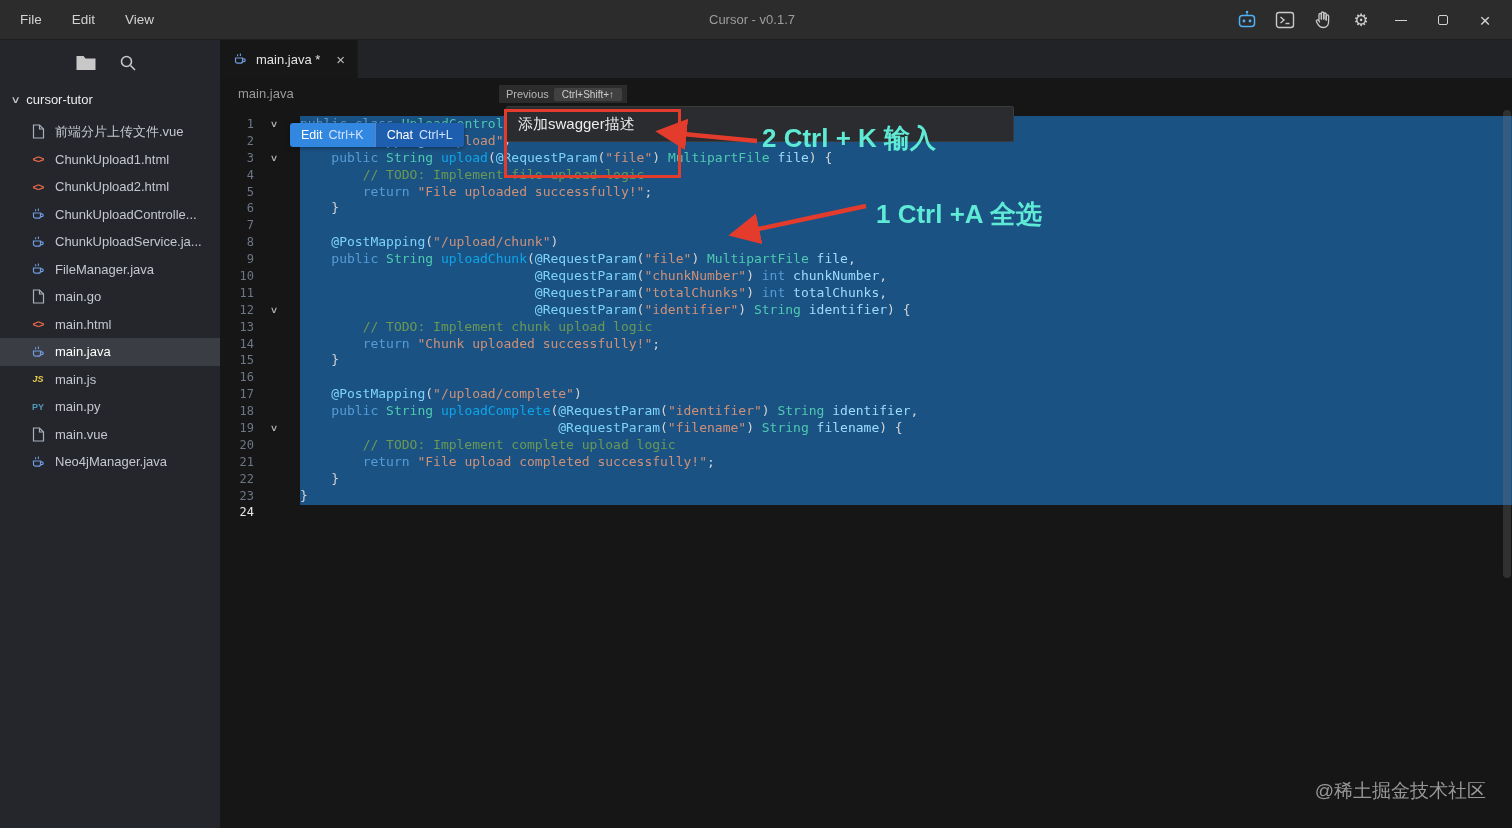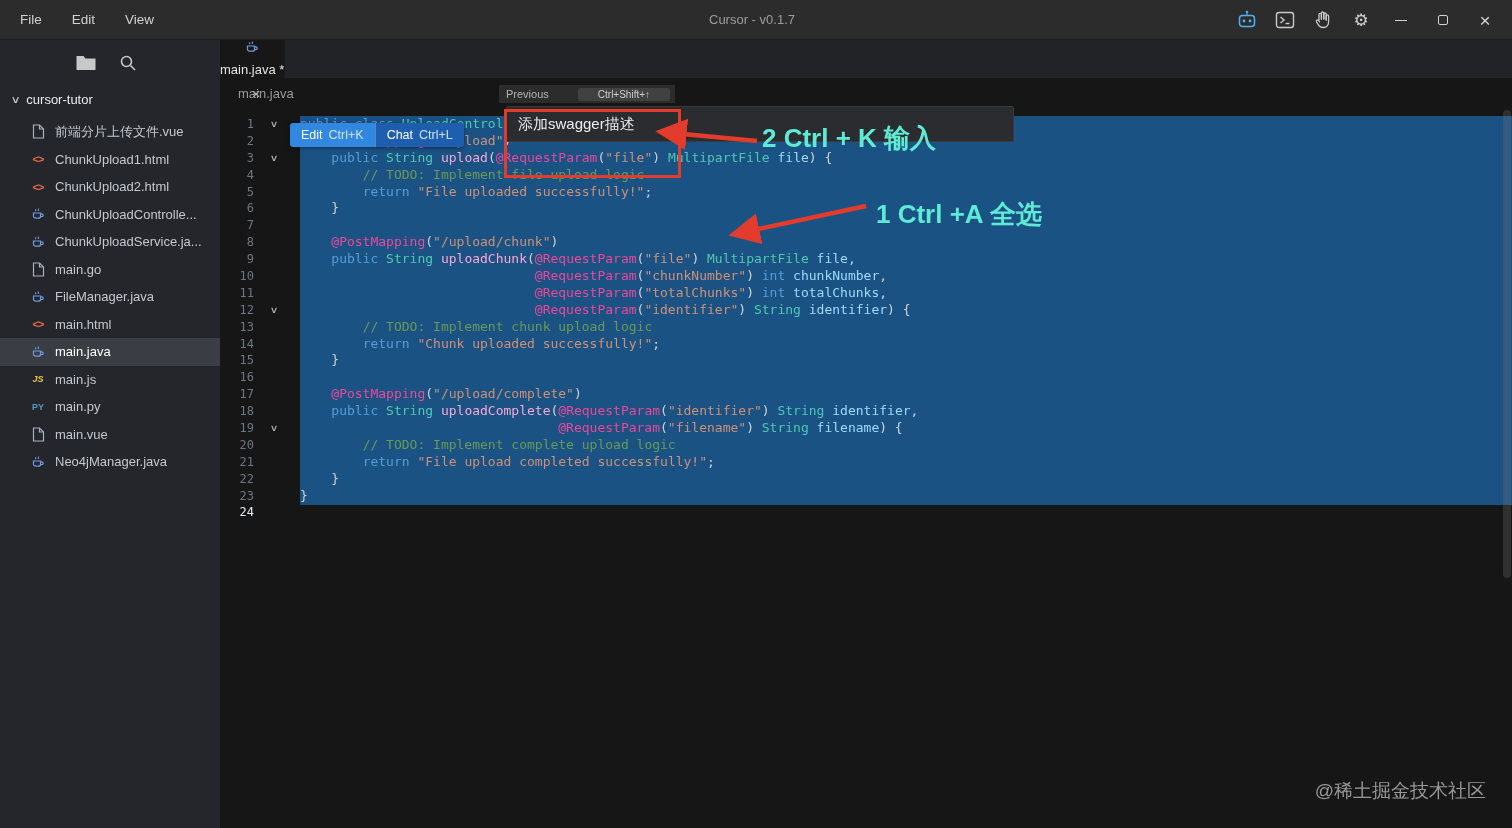--- a/index.html
+++ b/index.html
@@ -32,51 +32,51 @@
     color:#c4c8ce; font-size:13px; cursor:pointer; white-space:nowrap; }
   .file-row.selected { background:#3a3d44; color:#ffffff; }
   .ficon { width:16px; display:flex; justify-content:center; align-items:center; flex:none;}
   .fi-html { color:#e8694a; font-size:11px; font-weight:bold; letter-spacing:-1px;}
   .fi-js { color:#e7c94c; font-size:9px; font-weight:bold;font-style:italic; }
   .fi-py { color:#519aba; font-size:9px; font-weight:bold; }
 
   
   .main { position:absolute; left:220px; top:40px; right:0; bottom:0; background:#161616; }
   .tabbar { height:38px; background:#222327; display:flex; }
-  .tab { height:38px; background:#171717; display:flex; align-items:center; padding:0 0;
-    gap:8px; color:#e3e3e3; font-size:13px; border-right:1px solid #1b1b1b; cursor:pointer;flex-direction:column;}
+  .tab { height:38px; background:#171717; display:flex; align-items:center; padding:0 12px;
+    gap:8px; color:#e3e3e3; font-size:13px; border-right:1px solid #1b1b1b; cursor:pointer;}
   .tab-close { color:#bdbdbd; font-size:15px; margin-left:8px; }
   .breadcrumb { height:30px; display:flex; align-items:center; padding-left:18px;
     color:#9a9a9a; font-size:13px; background:#161616;}
   .editor { position:absolute; top:68px; left:0; right:0; bottom:0; background:#161616; overflow:hidden;}
   .selection-rect { position:absolute; left:80px; top:8px; right:0; height:389px; background:#1b5284; }
   #code-lines { position:relative; padding-top:8px; font-family:"DejaVu Sans Mono", monospace;
     font-size:13px; line-height:16.9px; }
   .code-row { display:flex; height:16.9px; }
   .gutter { width:80px; flex:none; display:flex; }
   .lnum { width:34px; text-align:right; color:#6d7787; font-size:12px; }
   .lnum.active { color:#e6e9ed; }
   .fold { width:18px; margin-left:11px; color:#b9b9b9; font-size:9px; text-align:center; transform:scaleX(1.4);}
   .code-text { white-space:pre; color:#d4d4d4; }
-  .tk-k{color:#569cd6}.tk-t{color:#4ec9b0}.tk-m{color:#f9a8d4}.tk-a{color:#ec4899}
+  .tk-k{color:#569cd6}.tk-t{color:#4ec9b0}.tk-m{color:#0ea5e9}.tk-a{color:#7dd3fc}
   .tk-s{color:#ce9178}.tk-c{color:#6a9955}.tk-v{color:#9cdcfe}.tk-p{color:#d4d4d4}
   .scroll-thumb { position:absolute; right:1px; top:2px; width:8px; height:468px;
     background:rgba(120,120,120,0.28); border-radius:4px; }
 
   
   .edit-chat { position:absolute; left:290px; top:123px; height:24px; display:flex;
     border-radius:3px; overflow:hidden; font-size:12.5px; z-index:40; box-shadow:0 1px 4px rgba(0,0,0,.4);}
   .ec-seg { display:flex; align-items:center; padding:0 11px; gap:6px; color:#fff; cursor:pointer;}
   .ec-edit { background:#3287e0; }
   .ec-chat { background:#1d5eae; border-left:1px solid rgba(255,255,255,.25); }
   .ec-short { color:#cfe2ff; }
 
   .prev-chip { position:absolute; left:499px; top:85px; height:18px; display:flex; align-items:center;
     gap:5px; background:#2c2c2c; padding:0 5px 0 7px; z-index:40; font-size:11px; color:#b5b5b5; }
-  .prev-badge { background:#414141; color:#cfcfcf; font-size:10px; padding:1px 20px; border-radius:2px;margin-left:24px; }
+  .prev-badge { background:#414141; color:#cfcfcf; font-size:10px; padding:1px 8px; border-radius:2px; }
 
   .prompt-popup { position:absolute; left:506px; top:106px; width:508px; height:36px;
     background:#2b2c2f; border:1px solid #3a3a3a; display:flex; align-items:center;
     padding-left:11px; z-index:40; font-size:15px; color:#ededed; border-radius:2px; }
 
   .red-rect { position:absolute; left:504px; top:109px; width:177px; height:69px;
     border:3px solid #e43c2c; z-index:55; pointer-events:none; }
 
   .arrows-svg { position:absolute; left:0; top:0; width:1512px; height:828px; z-index:58; pointer-events:none;}
   .ann-text { position:absolute; color:#5eead4; font-size:26px; font-weight:600; z-index:60;
@@ -193,36 +193,36 @@
           <svg width="14" height="14" viewBox="0 0 14 14">
             <path d="M2.5 6h7v3.2a2 2 0 0 1-2 2h-3a2 2 0 0 1-2-2z" fill="none" stroke="#6f9bdf" stroke-width="1.2"></path>
             <path d="M9.5 6.8h1.3a1.4 1.4 0 0 1 0 2.8H9.5" fill="none" stroke="#6f9bdf" stroke-width="1.2"></path>
             <path d="M4.6 2.2v2M7.4 1.4v2.6" stroke="#6f9bdf" stroke-width="1.1" fill="none"></path>
           </svg>
         </span>
         <span>ChunkUploadService.ja...</span>
       </div>
       <div class="file-row">
         <span class="ficon">
+          <svg width="14" height="14" viewBox="0 0 14 14">
+            <path d="M2.5 6h7v3.2a2 2 0 0 1-2 2h-3a2 2 0 0 1-2-2z" fill="none" stroke="#6f9bdf" stroke-width="1.2"></path>
+            <path d="M9.5 6.8h1.3a1.4 1.4 0 0 1 0 2.8H9.5" fill="none" stroke="#6f9bdf" stroke-width="1.2"></path>
+            <path d="M4.6 2.2v2M7.4 1.4v2.6" stroke="#6f9bdf" stroke-width="1.1" fill="none"></path>
+          </svg>
+        </span>
+        <span>FileManager.java</span>
+      </div>
+      <div class="file-row">
+        <span class="ficon">
           <svg width="13" height="15" viewBox="0 0 13 15">
             <path d="M1.5 1h6l4 4v9h-10z" fill="none" stroke="#a8b0bb" stroke-width="1.2"></path>
             <path d="M7.5 1v4h4" fill="none" stroke="#a8b0bb" stroke-width="1.2"></path>
           </svg>
         </span>
         <span>main.go</span>
-      </div>
-      <div class="file-row">
-        <span class="ficon">
-          <svg width="14" height="14" viewBox="0 0 14 14">
-            <path d="M2.5 6h7v3.2a2 2 0 0 1-2 2h-3a2 2 0 0 1-2-2z" fill="none" stroke="#6f9bdf" stroke-width="1.2"></path>
-            <path d="M9.5 6.8h1.3a1.4 1.4 0 0 1 0 2.8H9.5" fill="none" stroke="#6f9bdf" stroke-width="1.2"></path>
-            <path d="M4.6 2.2v2M7.4 1.4v2.6" stroke="#6f9bdf" stroke-width="1.1" fill="none"></path>
-          </svg>
-        </span>
-        <span>FileManager.java</span>
       </div>
       <div class="file-row">
         <span class="ficon">
           <span class="fi-html">&lt;&gt;</span>
         </span>
         <span>main.html</span>
       </div>
       <div class="file-row selected">
         <span class="ficon">
           <svg width="14" height="14" viewBox="0 0 14 14">

